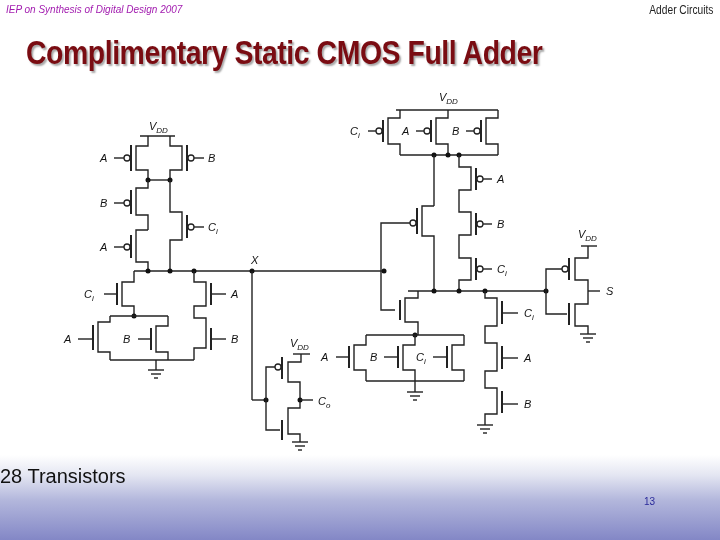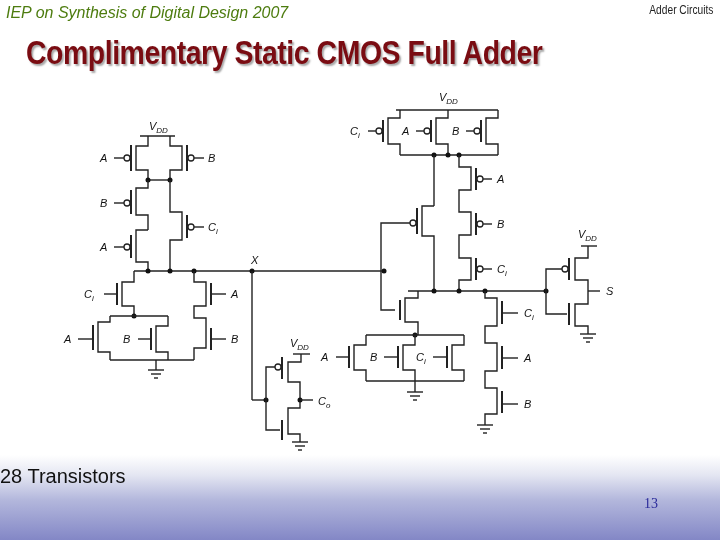--- a/index.html
+++ b/index.html
@@ -2,40 +2,40 @@
 <html><head>
 <meta charset="utf-8">
 <style>
   html, body { margin: 0; padding: 0; }
   body {
     width: 720px; height: 540px; position: relative; overflow: hidden;
     background: linear-gradient(to bottom, #ffffff 0px, #ffffff 455px, #e4e6f2 475px, #b3b7dc 500px, #8387c6 540px);
     font-family: "Liberation Sans", sans-serif;
   }
   .hdr-left {
-    position: absolute; left: 6px; top: 4px; font-size: 16px; font-style: italic; color: #4d7c0f;
+    position: absolute; left: 6px; top: 4px; font-size: 10px; font-style: italic; color: #a21caf;
     font-family: "Liberation Sans", sans-serif;
   }
   .hdr-right {
     position: absolute; right: 7px; top: 3px; font-size: 12px; color: #222;
     font-family: "Liberation Sans", sans-serif; transform: scaleX(0.85); transform-origin: right top;
   }
   .title {
     position: absolute; left: 26px; top: 34px; font-size: 33px; font-weight: bold; color: #7a0c12;
     font-family: "Liberation Sans", sans-serif; letter-spacing: -0.5px;
     text-shadow: 2px 2px 2px rgba(0,0,0,0.35);
     transform: scaleX(0.86); transform-origin: left top; white-space: nowrap;
   }
   .caption {
     position: absolute; left: 0; width: 675px; top: 465px; 
     font-size: 20px; color: #111; font-family: "Liberation Sans", sans-serif;
   }
   .page-num {
-    position: absolute; left: 644px; top: 496px; font-size: 14px; color: #2a2a9a;
-    font-family: Liberation Serif, serif;
+    position: absolute; left: 644px; top: 496px; font-size: 10px; color: #2a2a9a;
+    font-family: Liberation Sans, sans-serif;
     text-align: center;
   }
   svg.schem { position: absolute; left: 0; top: 0; }
   svg.schem text { font-family: "Liberation Sans", sans-serif; font-style: italic; font-size: 11px; fill: #111; }
   svg.schem .w { stroke: #222; stroke-width: 1.4; fill: none; }
   svg.schem .g { stroke: #222; stroke-width: 2; fill: none; }
   svg.schem .dot { fill: #111; }
   svg.schem .bub { stroke: #222; stroke-width: 1.3; fill: #fff; }
 </style>
 </head>

